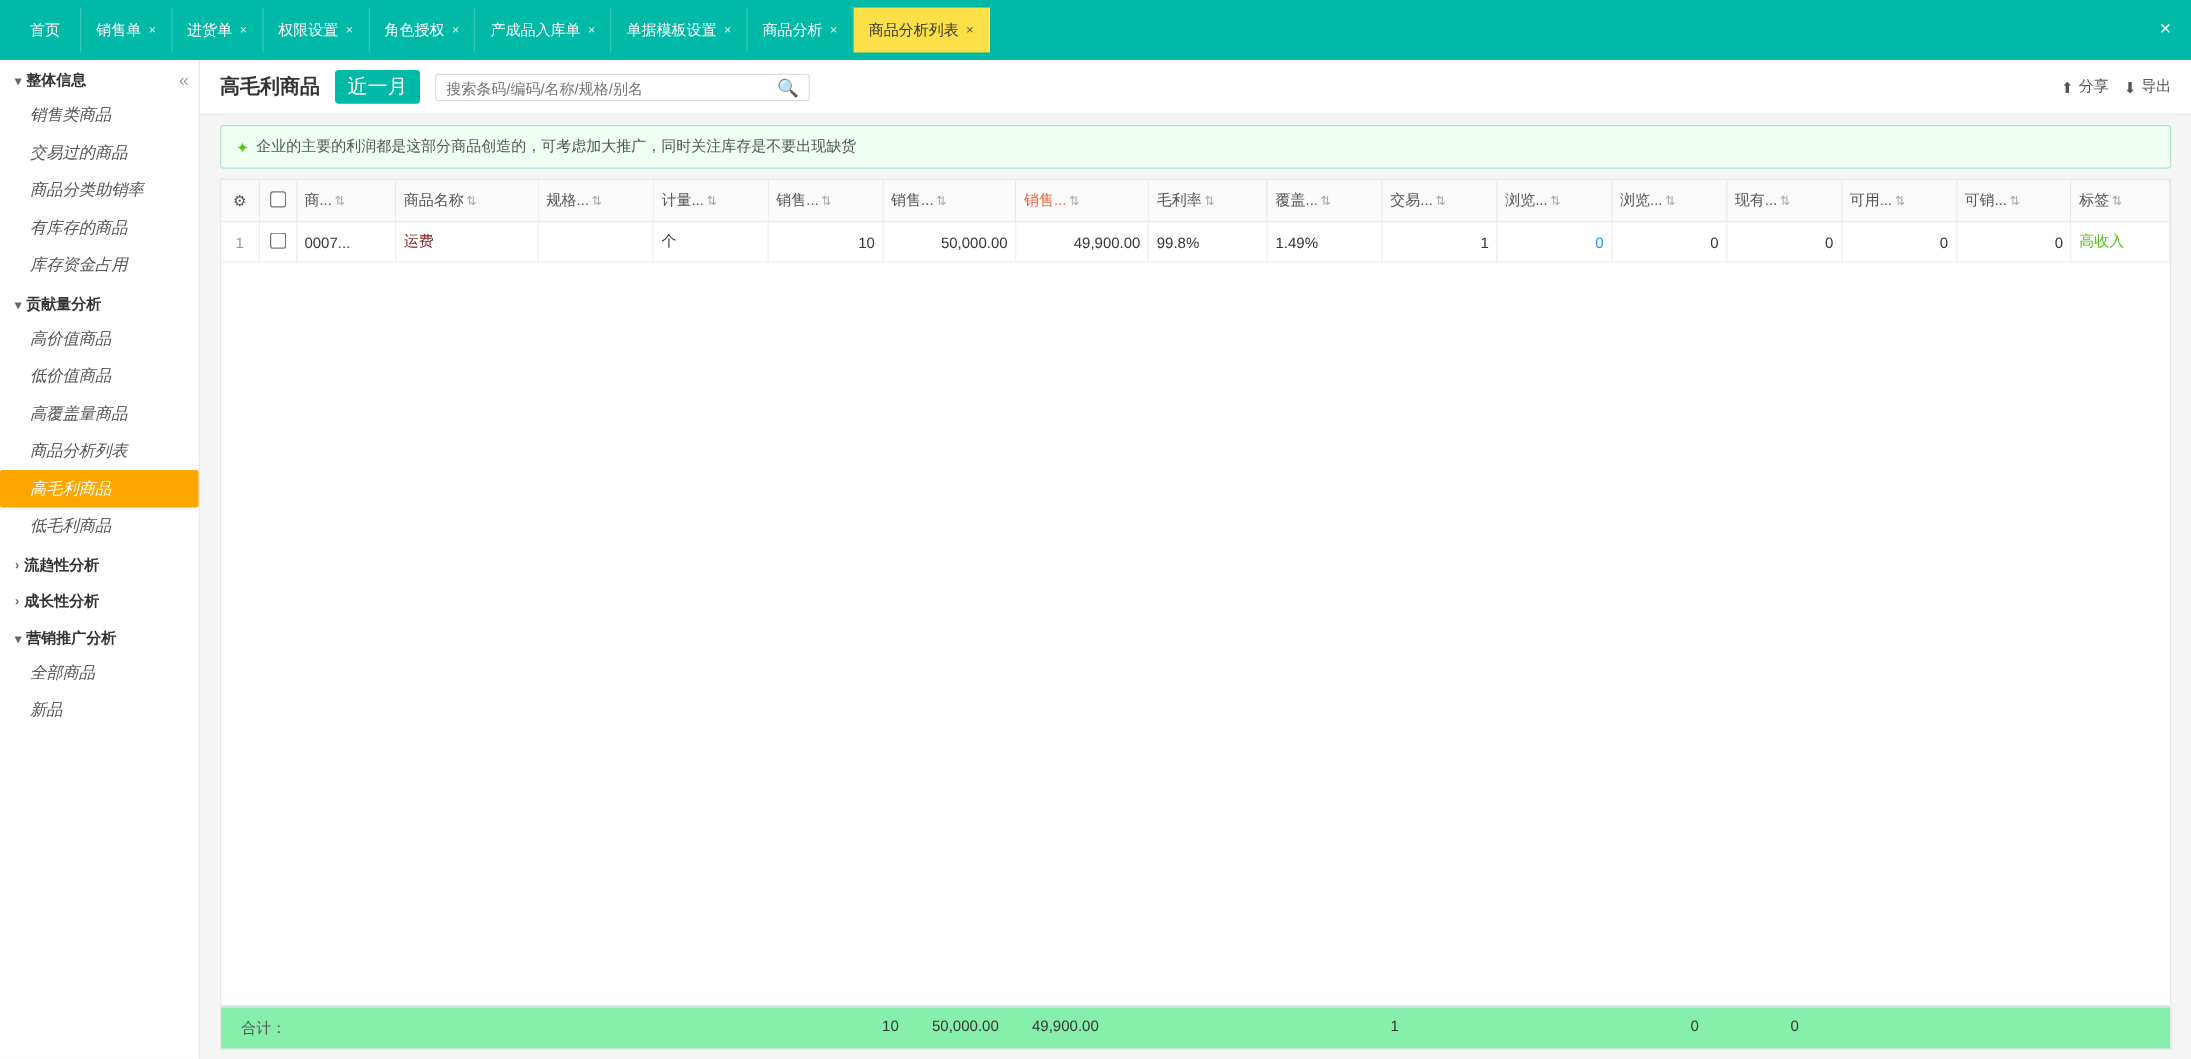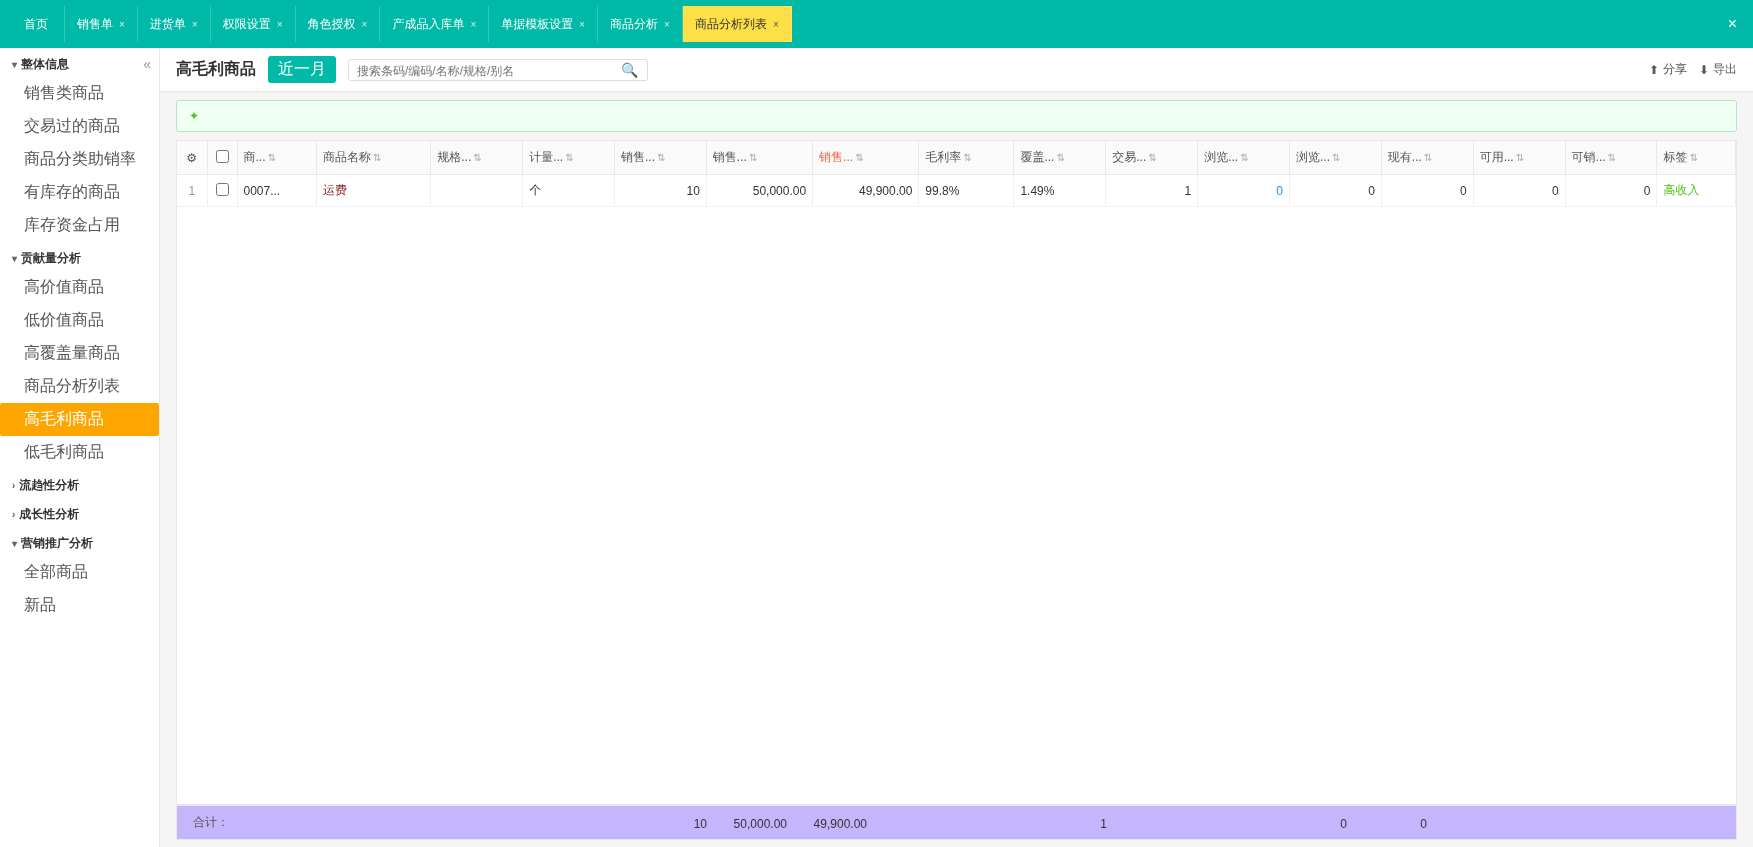--- a/index.html
+++ b/index.html
@@ -81,21 +81,22 @@
       gap: 4px;
     }
     .sidebar-group-title .arrow {
       font-size: 10px;
       color: #666;
     }
     .sidebar-item {
       padding: 6px 12px 6px 24px;
       cursor: pointer;
       color: #555;
-      font-size: 16px;
+      font-size: 13px;
+      font-style: italic;
     }
     .sidebar-item.active {
       background: #ffa500;
       color: white;
       border-radius: 2px;
     }
 
     
     .content {
       flex: 1;
@@ -228,31 +229,32 @@
       color: #999;
       text-align: center;
     }
     .checkbox-col {
       width: 30px;
       text-align: center;
     }
 
     
     .table-footer {
-      background: #c4b5fd;
+      background: #86efac;
       border-top: 1px solid #e8e8e8;
       padding: 8px 16px;
       display: flex;
-      align-items: flex-end;
+      align-items: flex-start;
       font-size: 12px;
       color: #333;
       flex-shrink: 0;
       border-left: 1px solid #e8e8e8;
       border-right: 1px solid #e8e8e8;
       margin: 0 16px;
+      gap: 12px;
     }
     .footer-label {
       min-width: 80px;
       color: #555;
     }
     .footer-values {
       display: flex;
       gap: 0;
       flex: 1;
     }
@@ -378,20 +380,21 @@
         </div>
         <div class="action-btn">
           <span>⬇</span>
           <span>导出</span>
         </div>
       </div>
     </div>
 
     <div class="info-banner">
       <span style="color:#52c41a;">✦</span>
+      <span>企业的主要的利润都是这部分商品创造的，可考虑加大推广，同时关注库存是不要出现缺货</span>
     </div>
 
     <div class="table-wrapper">
       <table>
         <thead>
           <tr>
             <th class="settings-col">⚙</th>
             <th class="checkbox-col">
               <input type="checkbox" style="">
             </th>

